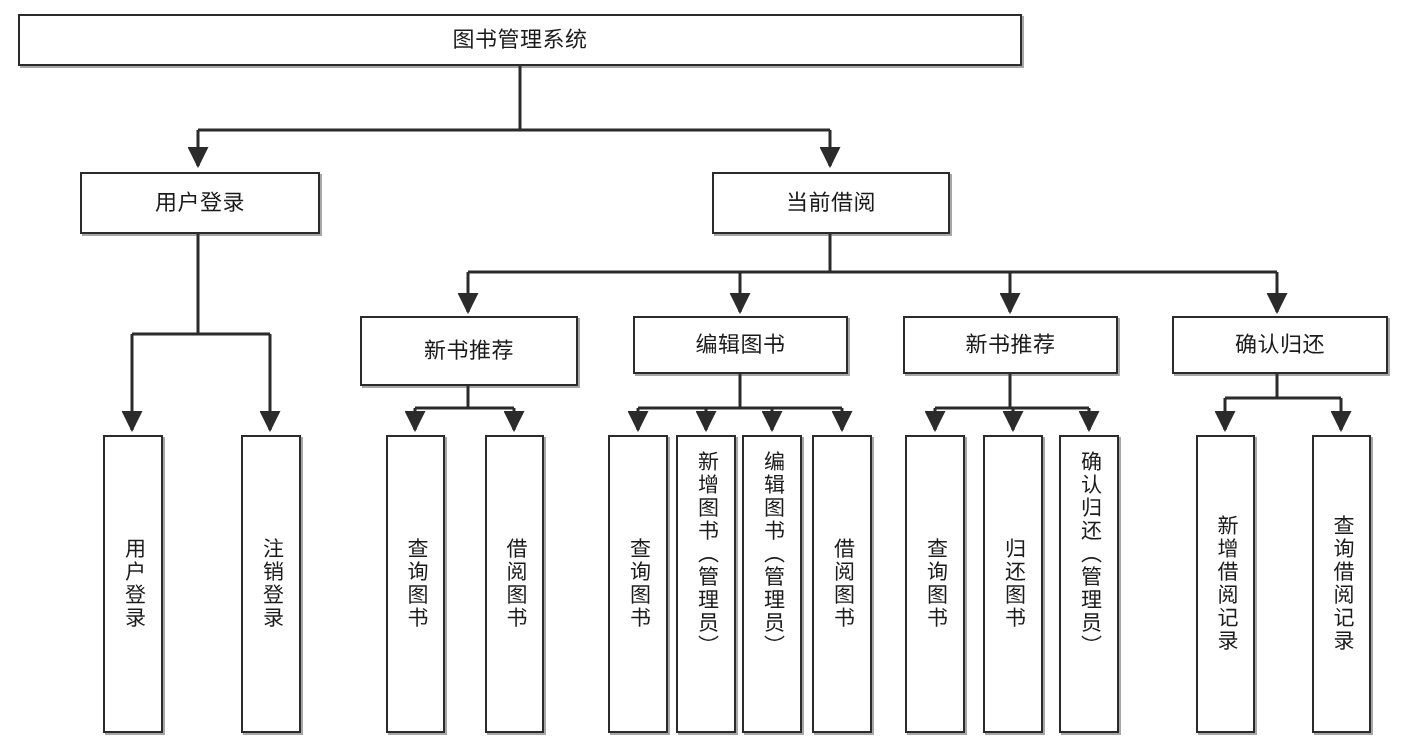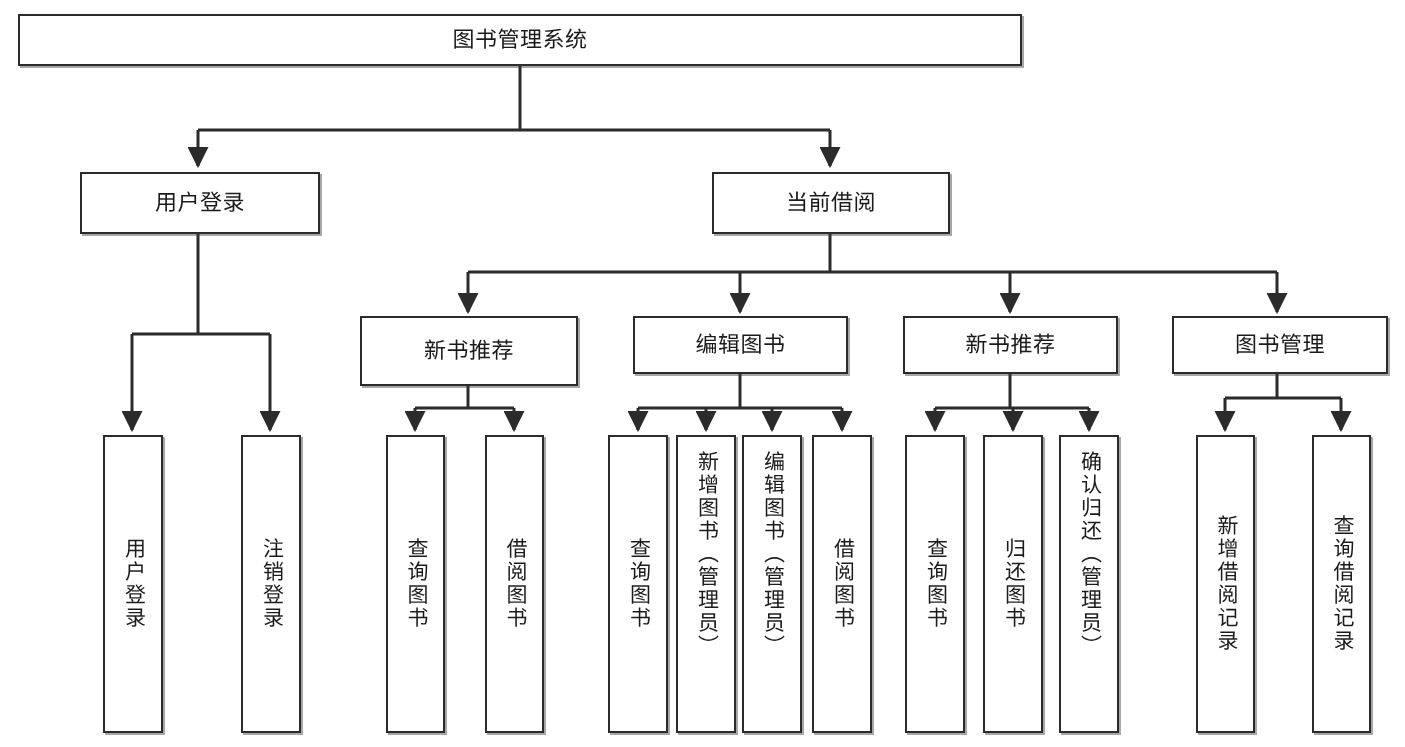--- a/index.html
+++ b/index.html
@@ -144,21 +144,21 @@
 
   <div class="node shadowed" style="left:633px; top:316px; width:215px; height:58px;">
     <span class="label">编辑图书</span>
   </div>
 
   <div class="node shadowed" style="left:903px; top:316px; width:215px; height:58px;">
     <span class="label">新书推荐</span>
   </div>
 
   <div class="node shadowed" style="left:1172px; top:316px; width:216px; height:58px;">
-    <span class="label">图书管理</span>
+    <span class="label">确认归还</span>
   </div>
 
   <div class="node shadowed vert center" style="left:103px; top:435px; width:60px; height:298px;">
     <span class="label">用户登录</span>
   </div>
 
   <div class="node shadowed vert center" style="left:241px; top:435px; width:60px; height:298px;">
     <span class="label">注销登录</span>
   </div>
 

